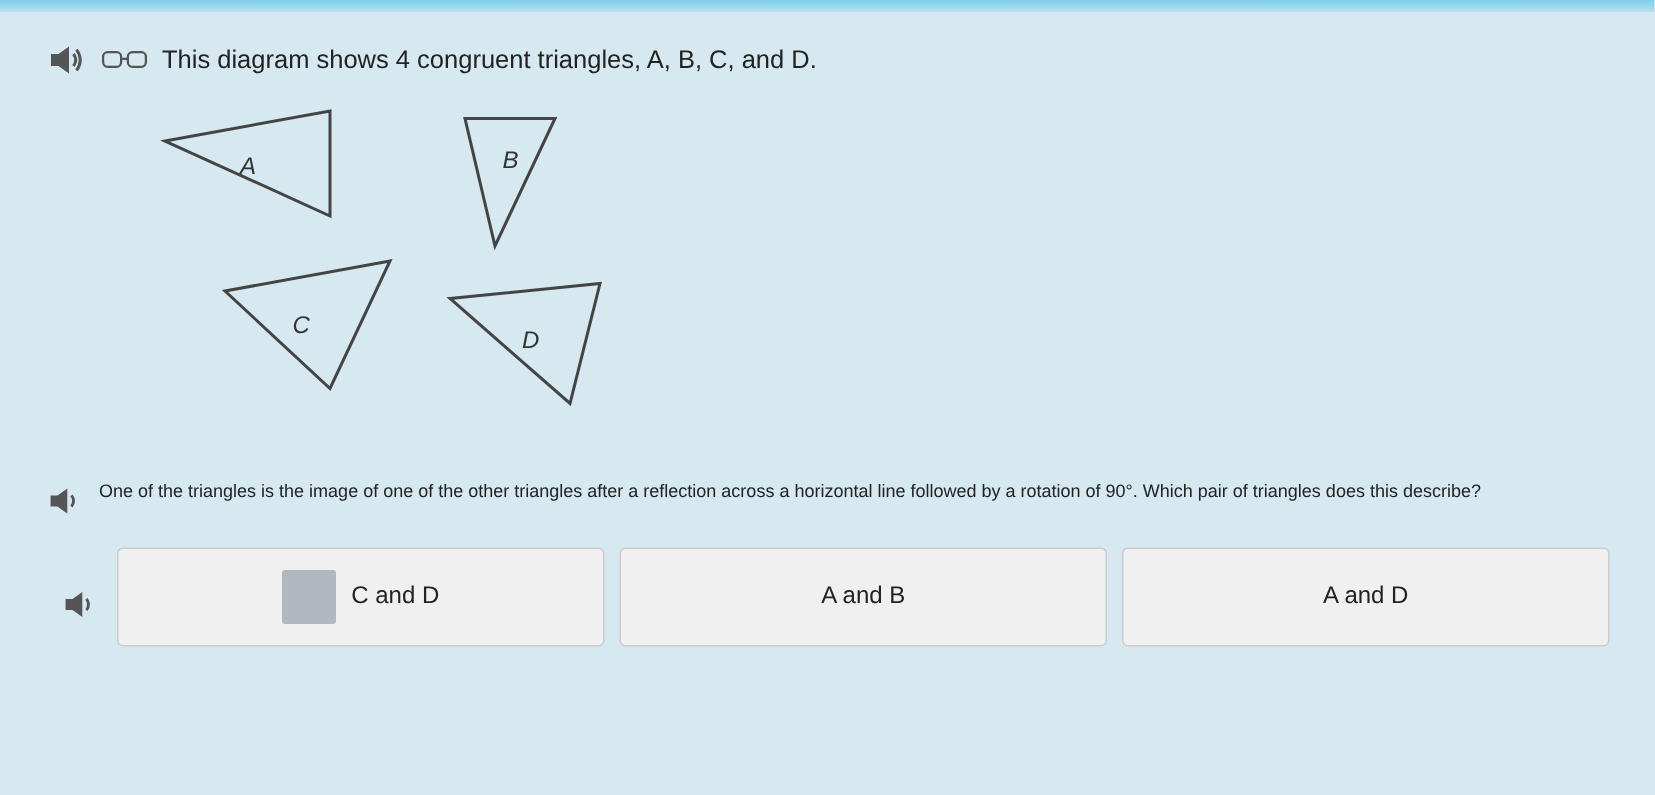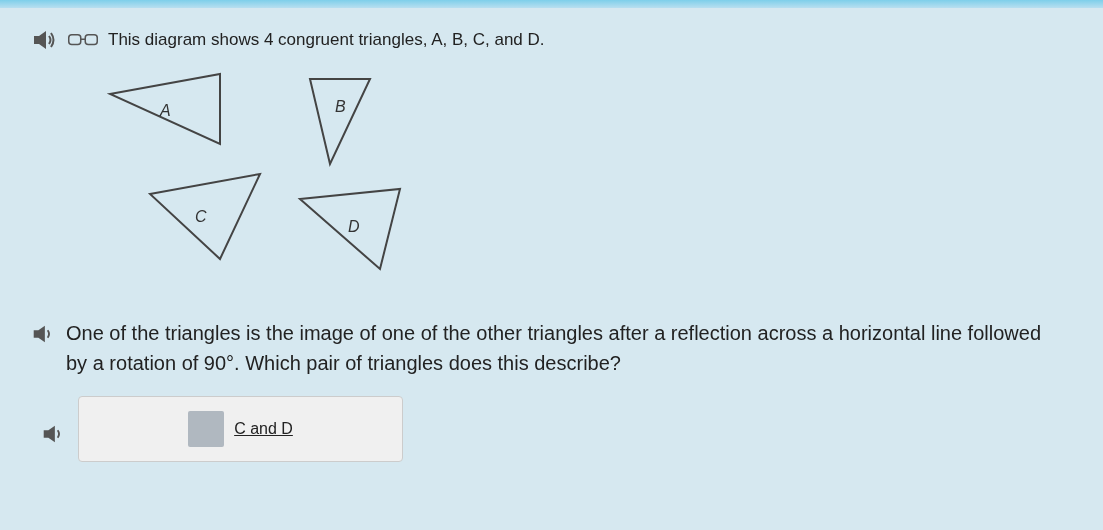--- a/index.html
+++ b/index.html
@@ -51,21 +51,21 @@
       width: 380px;
       height: 240px;
     }
     .question-row {
       display: flex;
       align-items: flex-start;
       gap: 10px;
       margin-bottom: 18px;
     }
     .question-text {
-      font-size: 20px;
+      font-size: 12px;
       color: #222;
       line-height: 1.5;
       max-width: 980px;
     }
     .answers-grid {
       display: grid;
       grid-template-columns: repeat(3, 1fr);
       grid-template-rows: repeat(2, auto);
       gap: 10px;
       margin-left: 50px;
@@ -77,21 +77,20 @@
       padding: 14px 10px;
       font-size: 16px;
       color: #222;
       text-align: center;
       cursor: pointer;
       display: flex;
       align-items: center;
       justify-content: center;
       gap: 10px;
       min-height: 54px;
-      text-decoration: underline;
     }
     .answer-thumb {
       width: 36px;
       height: 36px;
       background: #b0b8c0;
       border-radius: 2px;
       flex-shrink: 0;
     }
     .q-speaker {
       margin-top: 3px;
@@ -149,16 +148,22 @@
     <svg width="26" height="26" viewBox="0 0 28 28" fill="none" style="flex-shrink:0;margin-right:4px;">
       <polygon points="4,10 4,18 9,18 16,23 16,5 9,10" fill="#555"></polygon>
       <path d="M19,10 Q22,14 19,18" stroke="#555" stroke-width="2" fill="none"></path>
     </svg>
     <div class="answers-grid" style="margin-left:0; flex:1;">
 
       <button class="answer-btn">
         <div class="answer-thumb"></div>
         <span>C and D</span>
       </button>
+      <button class="answer-btn">
+        <span>A and B</span>
+      </button>
 
+      <button class="answer-btn">
+        <span>A and D</span>
+      </button>
     </div>
   </div>
 </div>
 
 </body></html>

